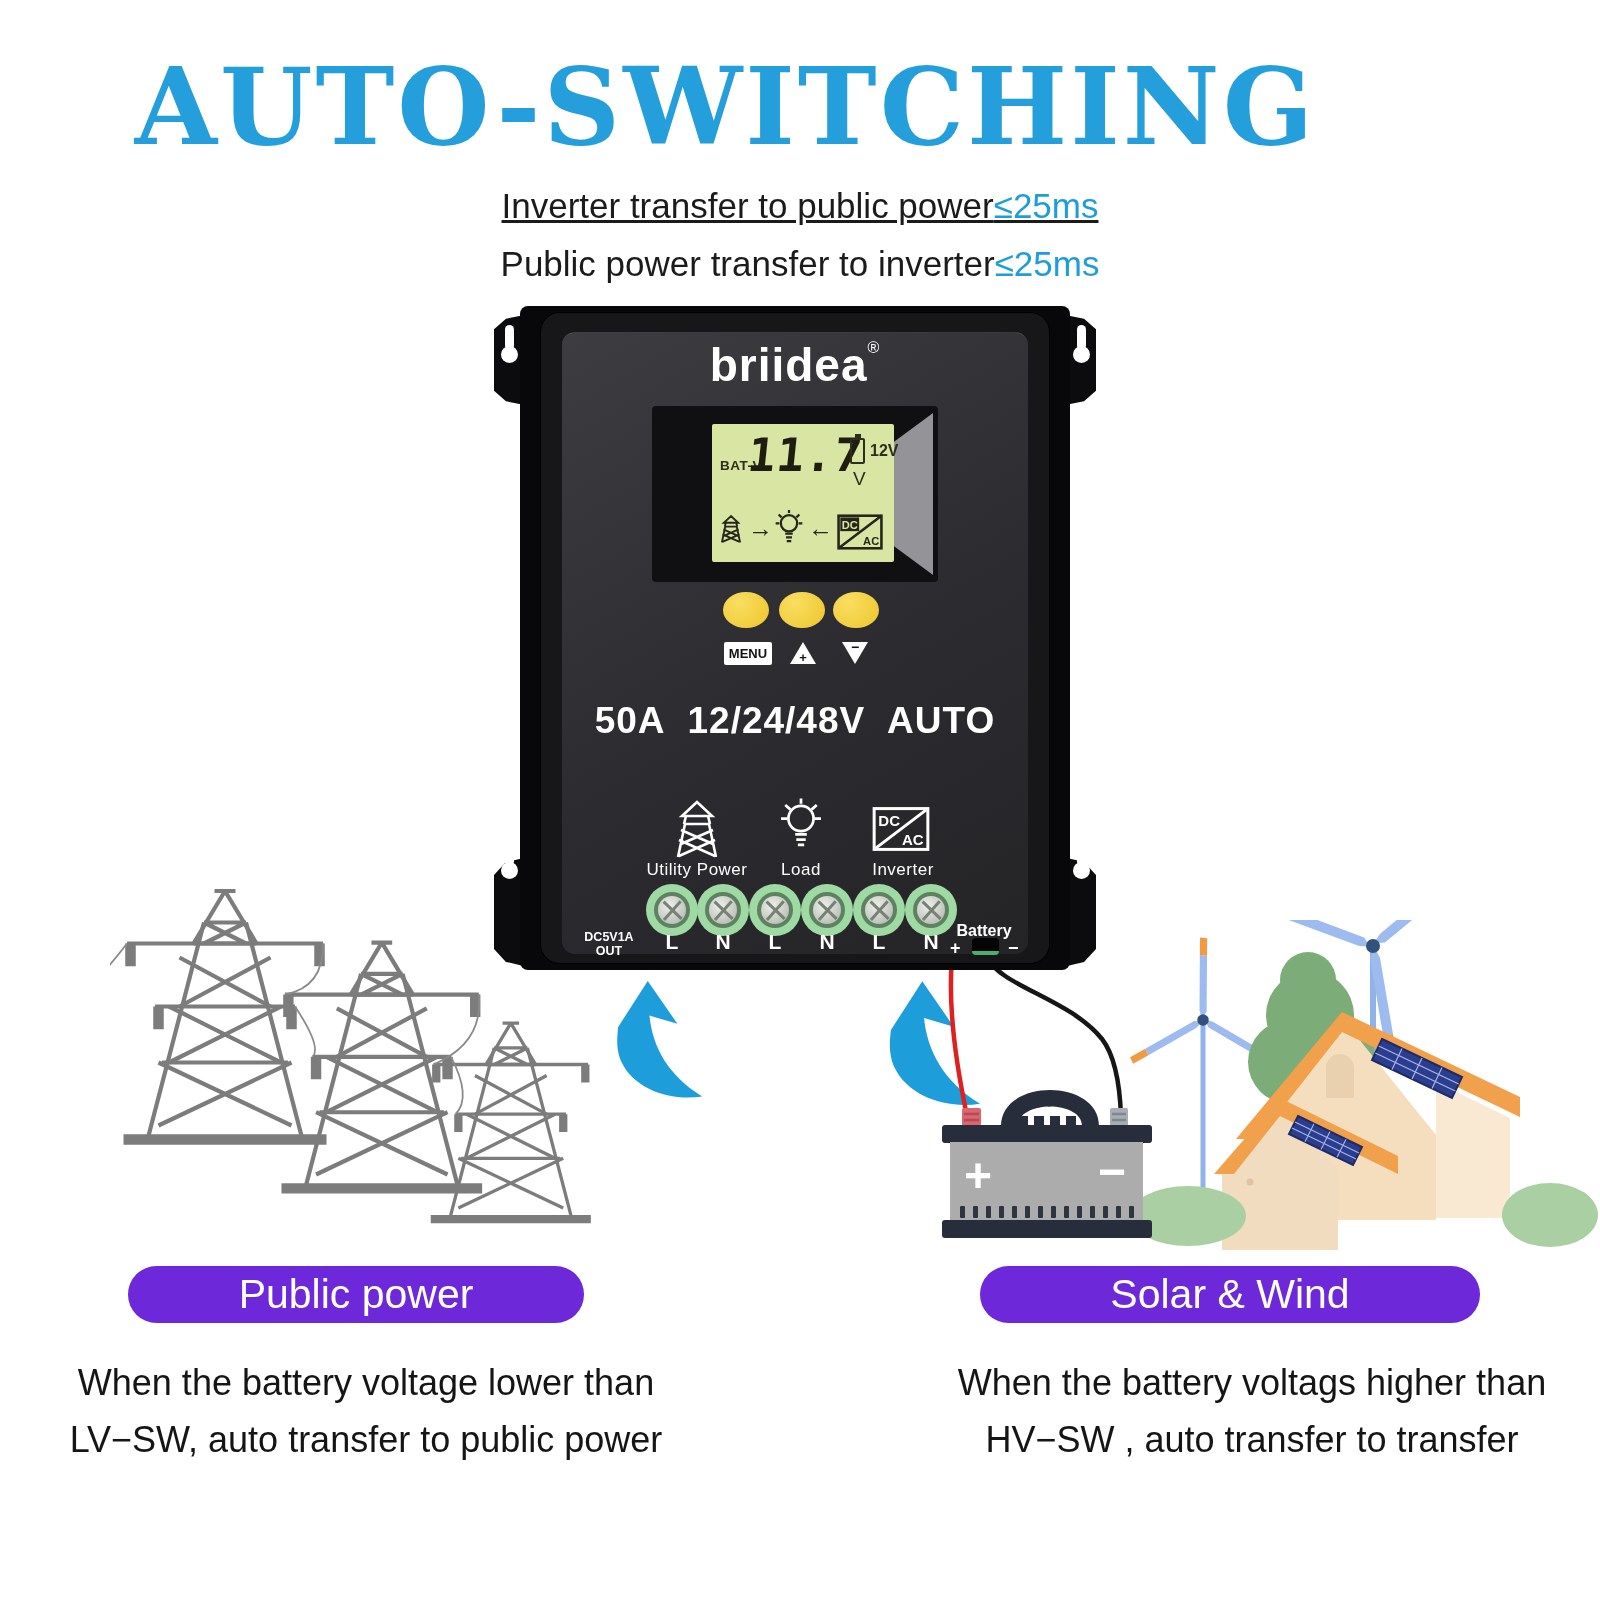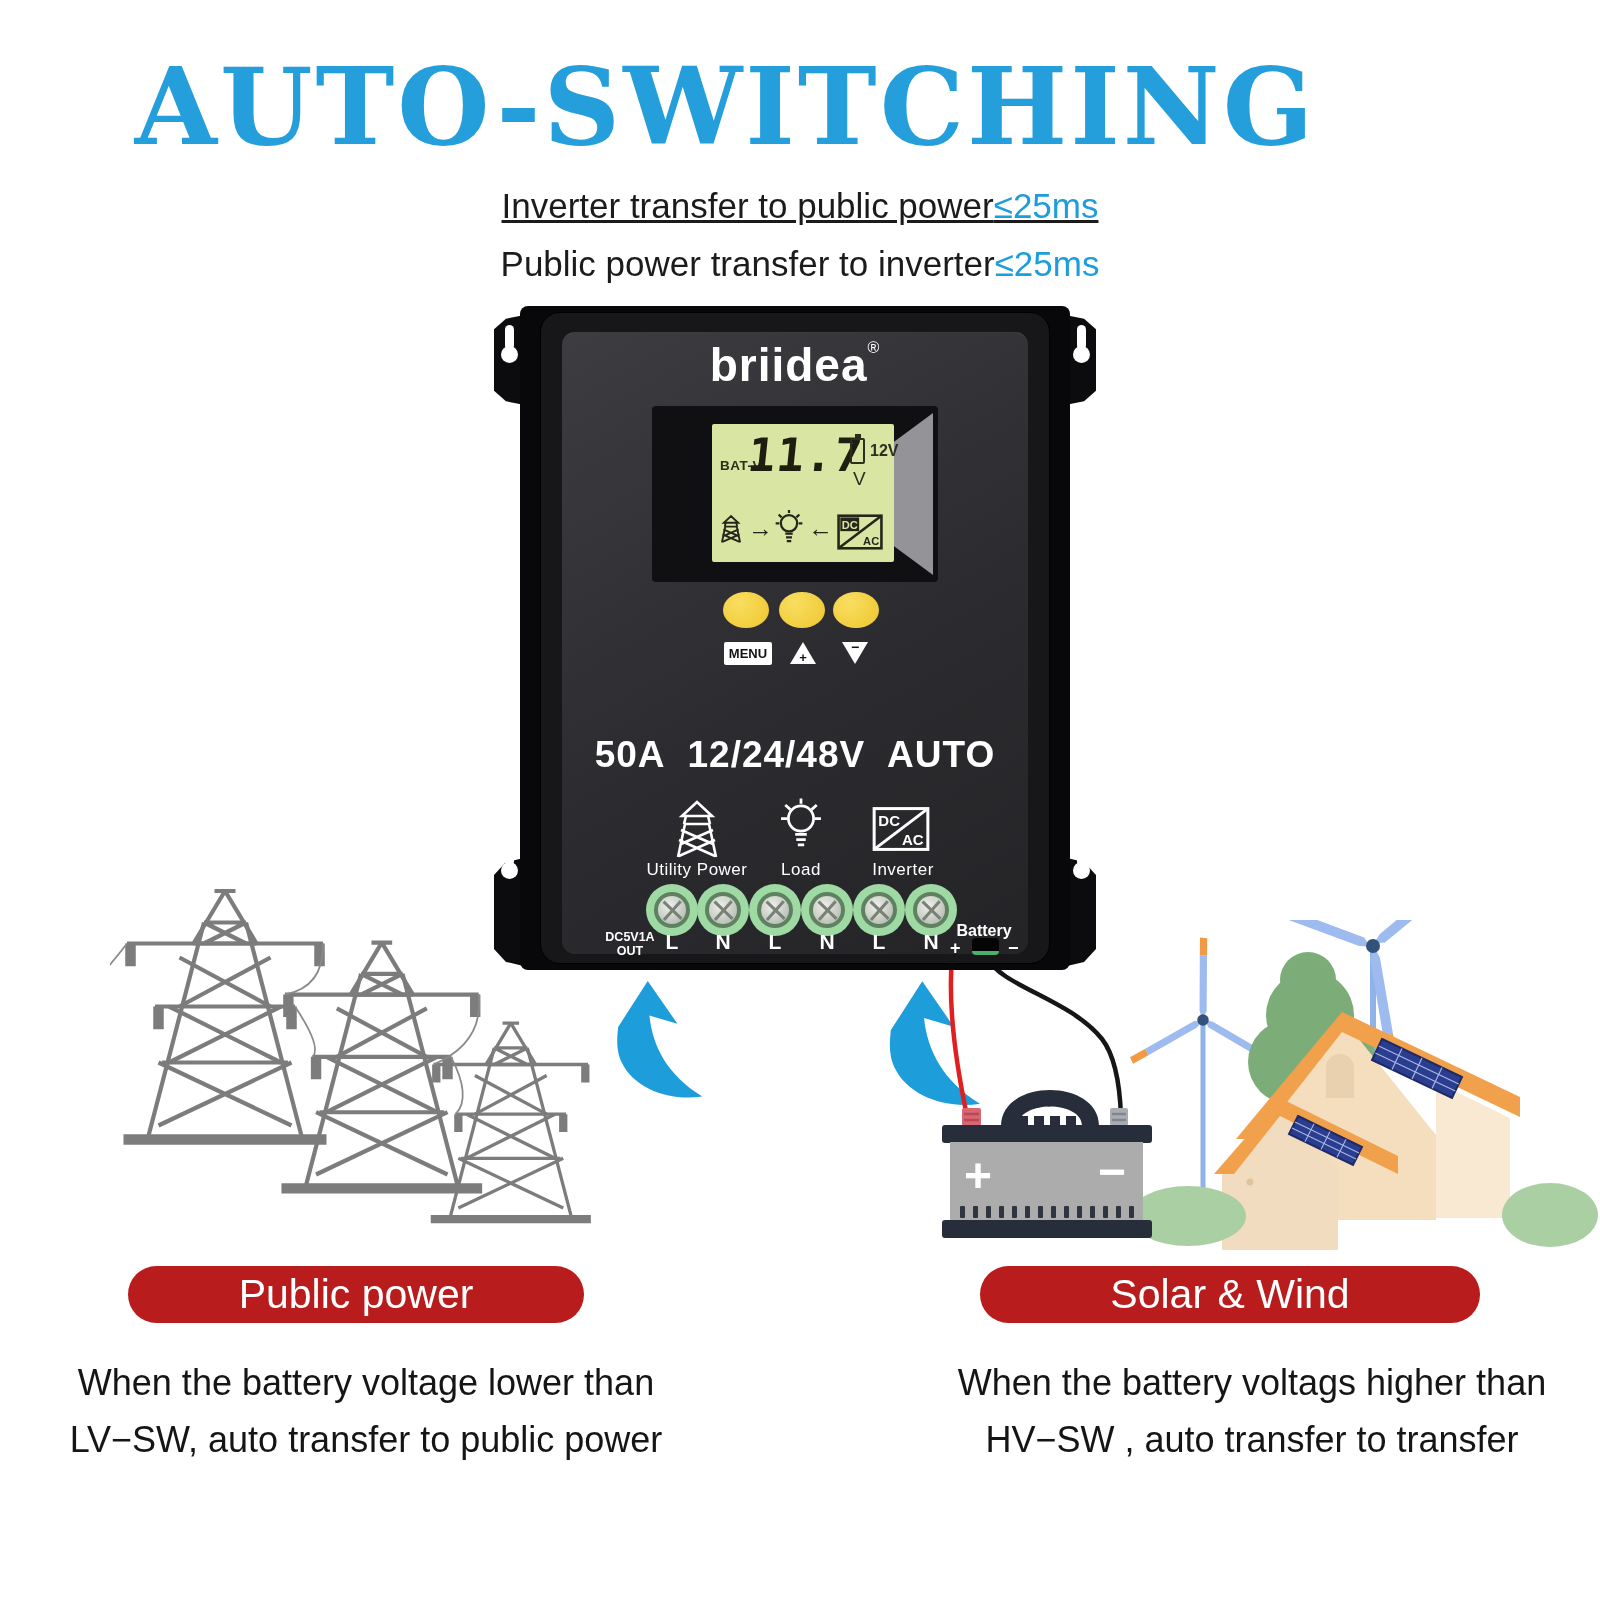--- a/index.html
+++ b/index.html
@@ -46,41 +46,41 @@
   .lcd .batt::before{content:"";position:absolute;left:2.5px;top:-6px;width:6px;height:3.5px;background:#2E2E1E;}
   .lcd .btype{left:158px;top:18px;font-size:16px;font-weight:bold;color:#2E2E1E;}
   .lcd .vunit{left:141px;top:44px;font-size:19px;color:#2E2E1E;}
   .lcd .flowarrow{top:92px;font-size:25px;font-weight:800;color:#25251A;line-height:1;}
 
   
   .btn{width:46px;height:36px;border-radius:50%;
        background:radial-gradient(circle at 35% 30%,#F9DE60,#EEC62E);}
   .menu-box{left:724px;top:642px;width:48px;height:23px;background:#fff;color:#111;
             font-size:13px;font-weight:bold;text-align:center;line-height:23px;border-radius:2px;}
-  .model{left:562px;top:734px;width:466px;text-align:center;color:#fff;font-weight:bold;
+  .model{left:562px;top:700px;width:466px;text-align:center;color:#fff;font-weight:bold;
          font-size:37px;word-spacing:12px;letter-spacing:1px;}
   .portlabel{top:860px;width:160px;text-align:center;color:#fff;font-weight:normal;font-size:17px;
              letter-spacing:.5px;}
   .term{width:52px;height:52px;border-radius:50%;background:#9FD9A4;top:884px;}
   .term i{position:absolute;inset:8px;border-radius:50%;background:#5E8160;}
   .term b{position:absolute;inset:12px;border-radius:50%;
           background:radial-gradient(circle at 40% 35%,#EEF0EB,#A9B1A7);}
   .term b::before,.term b::after{content:"";position:absolute;left:46%;top:6%;width:9%;height:88%;
           background:#798176;}
   .term b::before{transform:rotate(42deg);} .term b::after{transform:rotate(-46deg);}
   .lnlabel{top:930px;width:40px;text-align:center;color:#fff;font-weight:bold;font-size:21px;}
-  .dcout{left:595px;top:930px;width:70px;text-align:center;color:#fff;font-weight:bold;
+  .dcout{left:574px;top:930px;width:70px;text-align:center;color:#fff;font-weight:bold;
          font-size:12.5px;line-height:14px;}
   .batlabel{left:944px;top:922px;width:80px;text-align:center;color:#fff;font-weight:bold;font-size:16px;}
   .batsign{top:938px;color:#fff;font-weight:bold;font-size:18px;}
   .batport{left:972px;top:938px;width:27px;height:17px;background:#050505;border-radius:4px;
            border-bottom:4px solid #4CAF6E;}
 
   
-  .pill{background:#b91c1c;color:#fff;border-radius:30px;height:57px;
+  .pill{background:#6d28d9;color:#fff;border-radius:30px;height:57px;
         display:flex;align-items:center;justify-content:center;font-size:41px;}
   .pill.l{left:128px;top:1266px;width:456px;}
   .pill.r{left:980px;top:1266px;width:500px;}
   .desc{top:1354px;text-align:center;font-size:36px;color:#151515;line-height:57px;}
   .desc.l{left:40px;width:652px;}
   .desc.r{left:928px;width:648px;}
 
   svg text{font-family:"Liberation Sans",sans-serif;}
 </style>
 </head>

